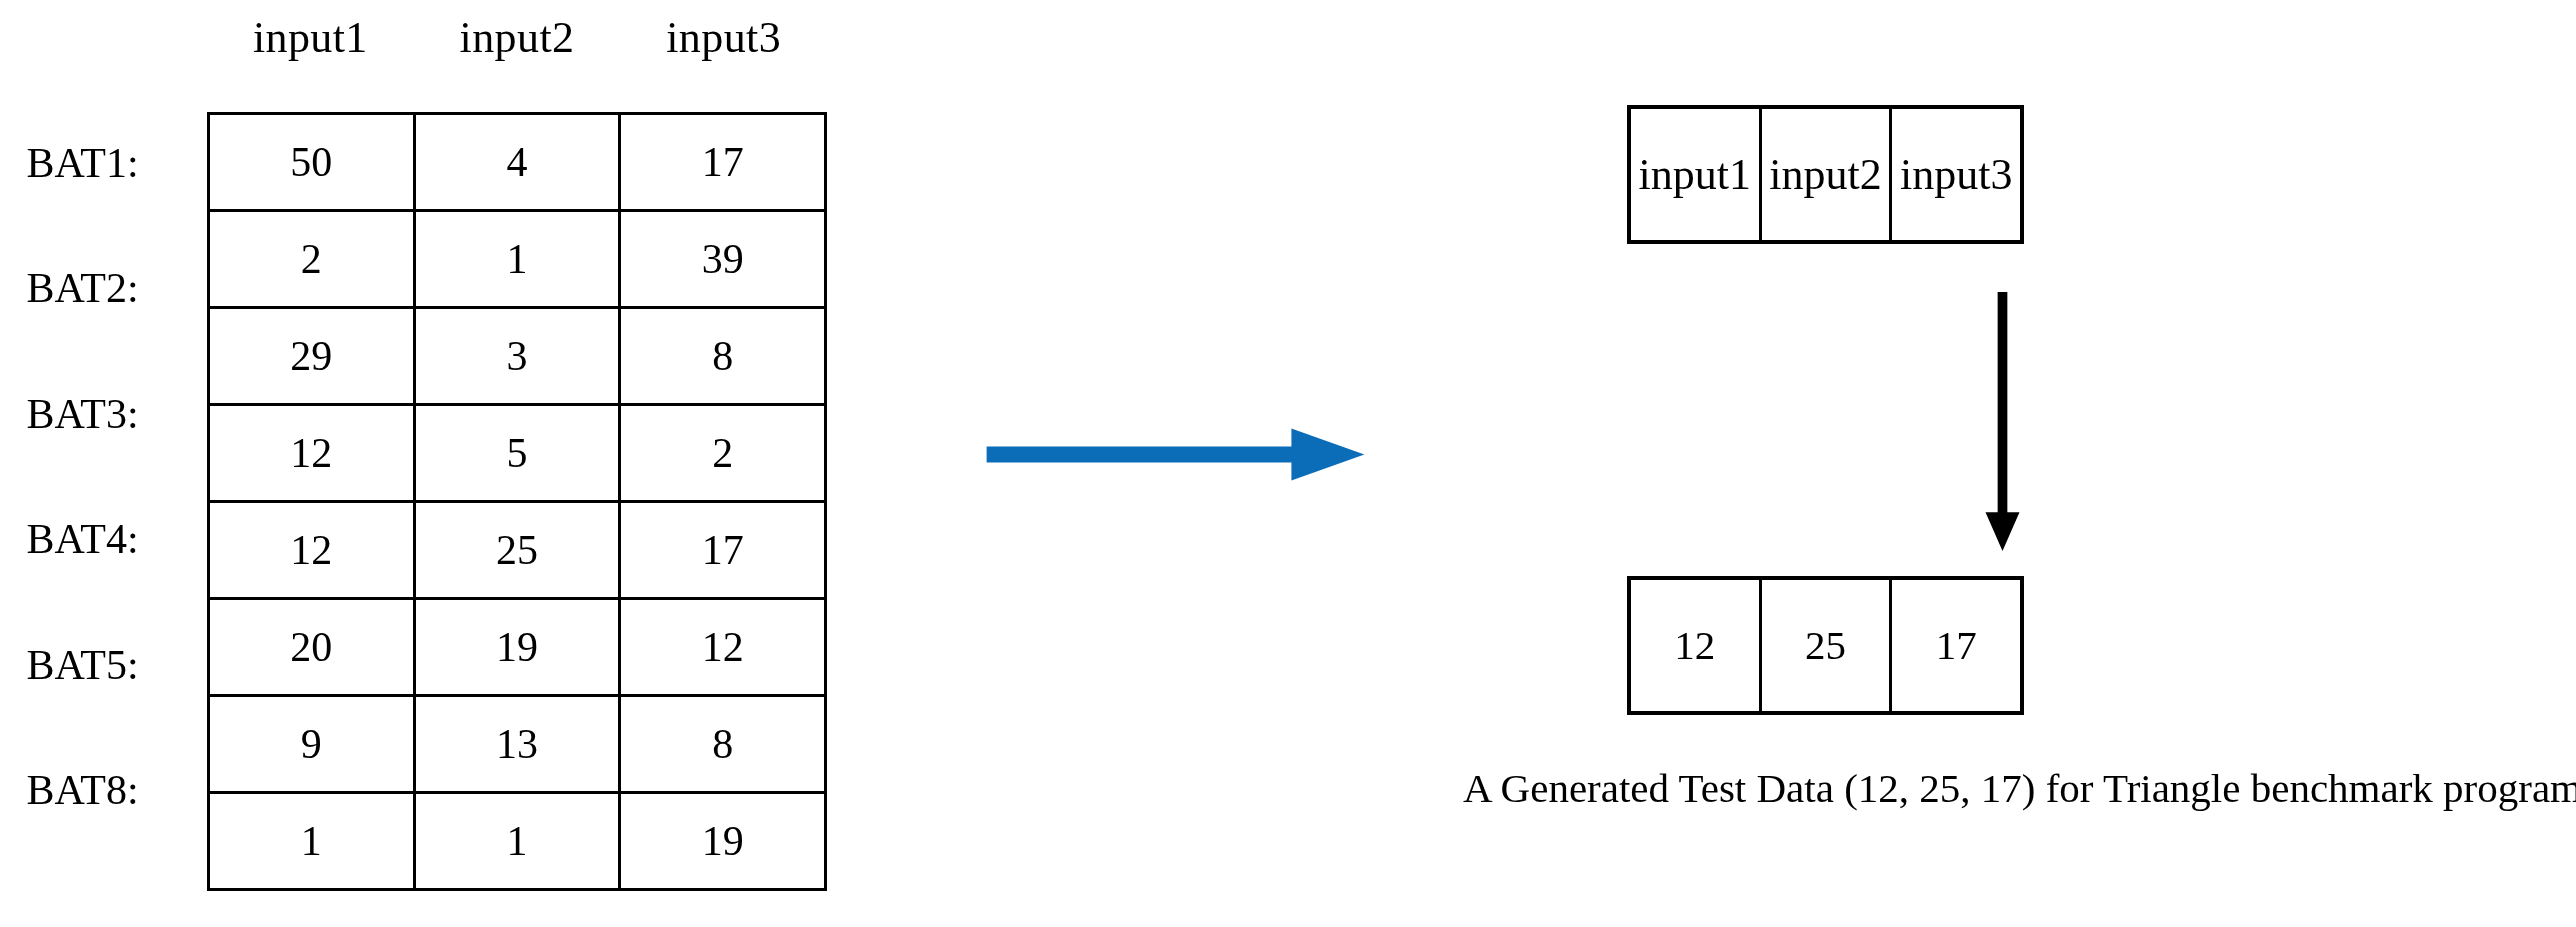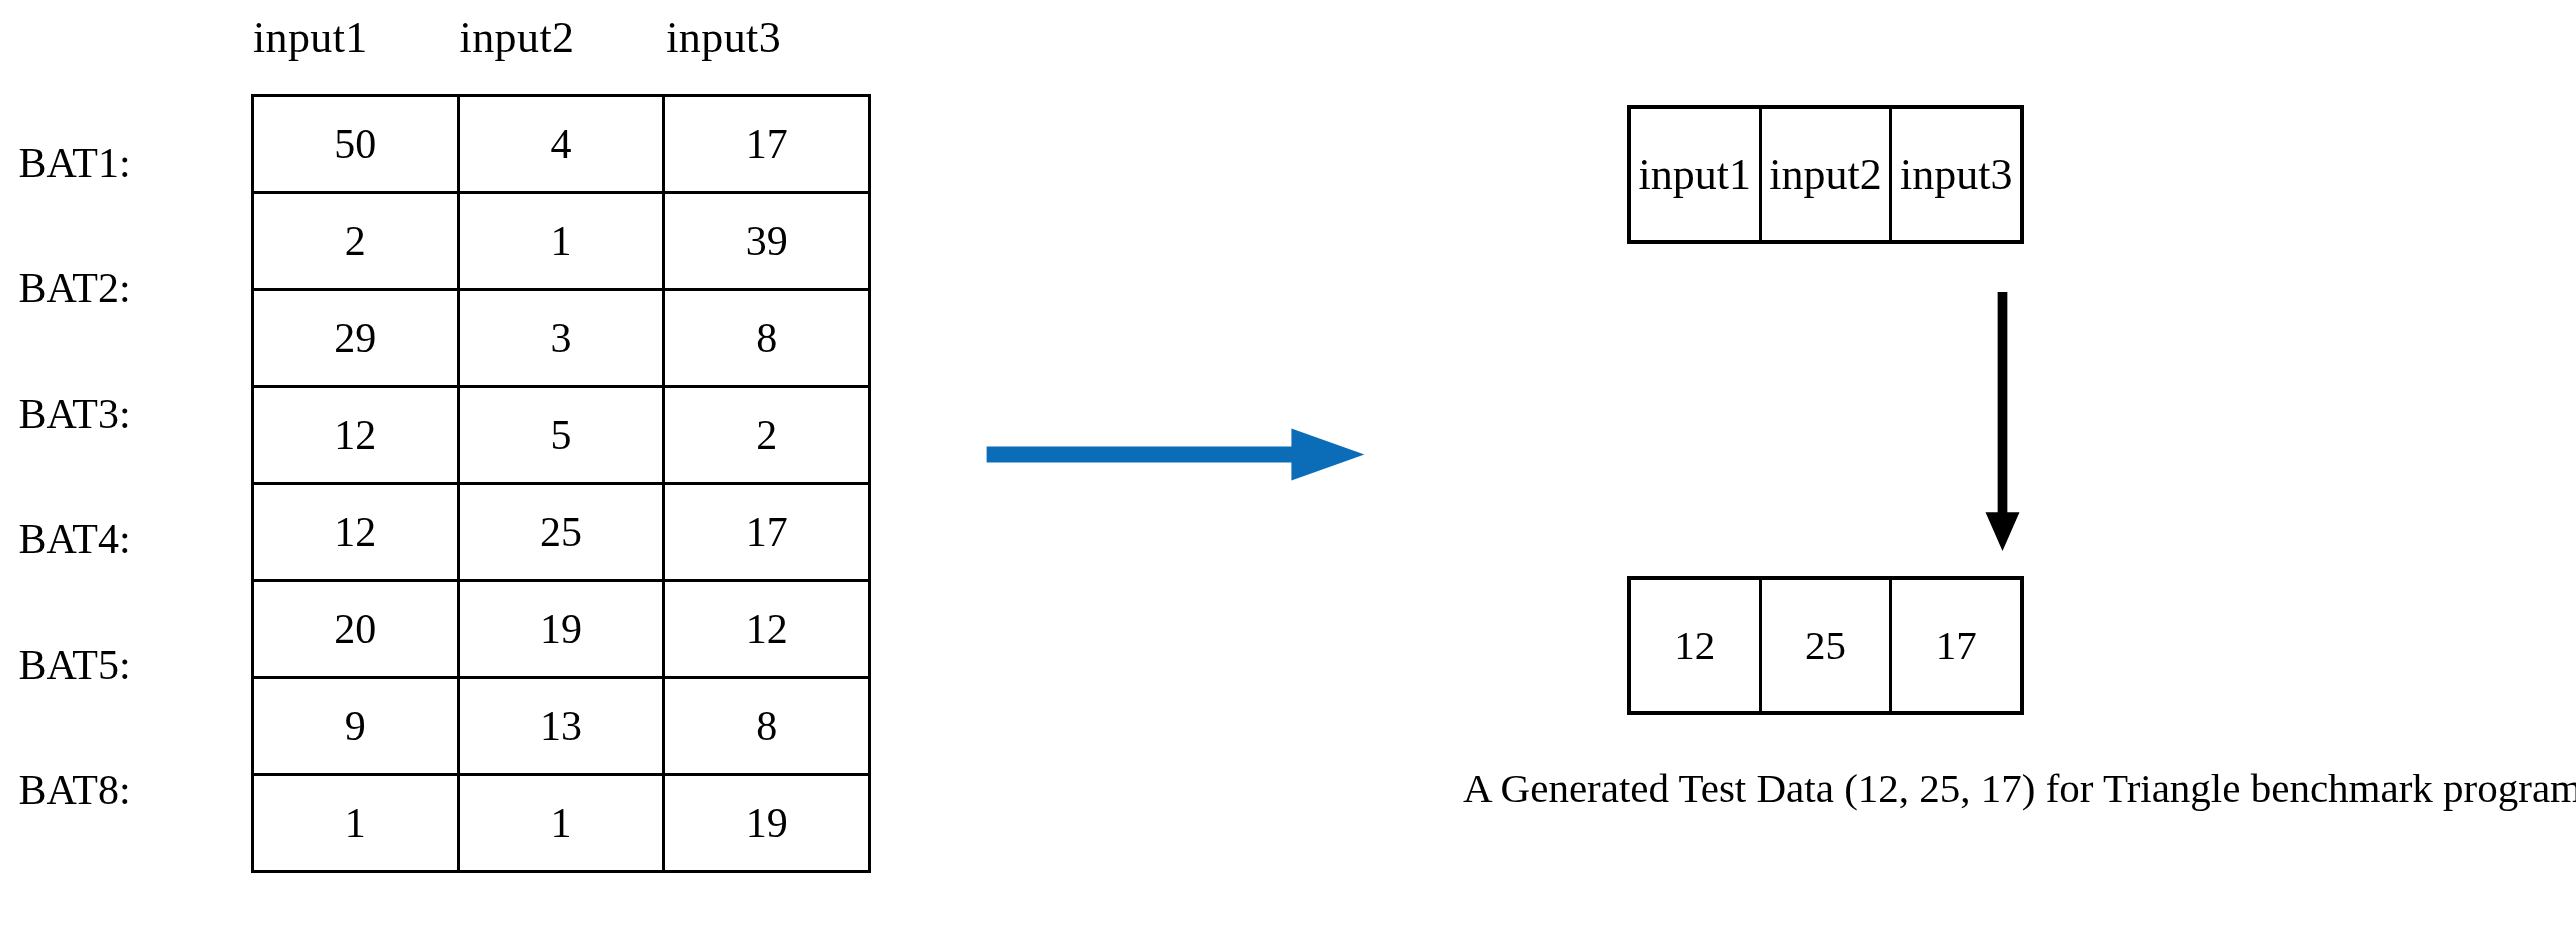--- a/index.html
+++ b/index.html
@@ -39,47 +39,46 @@
     display: flex;
     align-items: center;
     justify-content: center;
     font-size: 44px;
     line-height: 1;
     letter-spacing: 0.4px;
   }
 
   #bat-row-labels {
     position: absolute;
-    left: 4px;
+    left: 12px;
     top: 100px;
     width: 195px;
     height: 753px;
     display: flex;
     flex-direction: column;
   }
   #bat-row-labels .row-label {
     flex: 1 1 0;
     display: flex;
     align-items: center;
     justify-content: flex-start;
     padding-left: 14.6px;
     font-size: 42px;
     line-height: 1;
     white-space: nowrap;
   }
 
   #bat-matrix-table {
     position: absolute;
     left: 207px;
-    top: 94px;
+    top: 112px;
     width: 620px;
     height: 753px;
     border-collapse: collapse;
     table-layout: fixed;
-    margin-left: 44px;
   }
   #bat-matrix-table td {
     border: 3.2px solid #000000;
     text-align: center;
     vertical-align: middle;
     font-size: 42px;
     line-height: 1;
     padding: 0;
     height: 94px;
     background: #ffffff;

